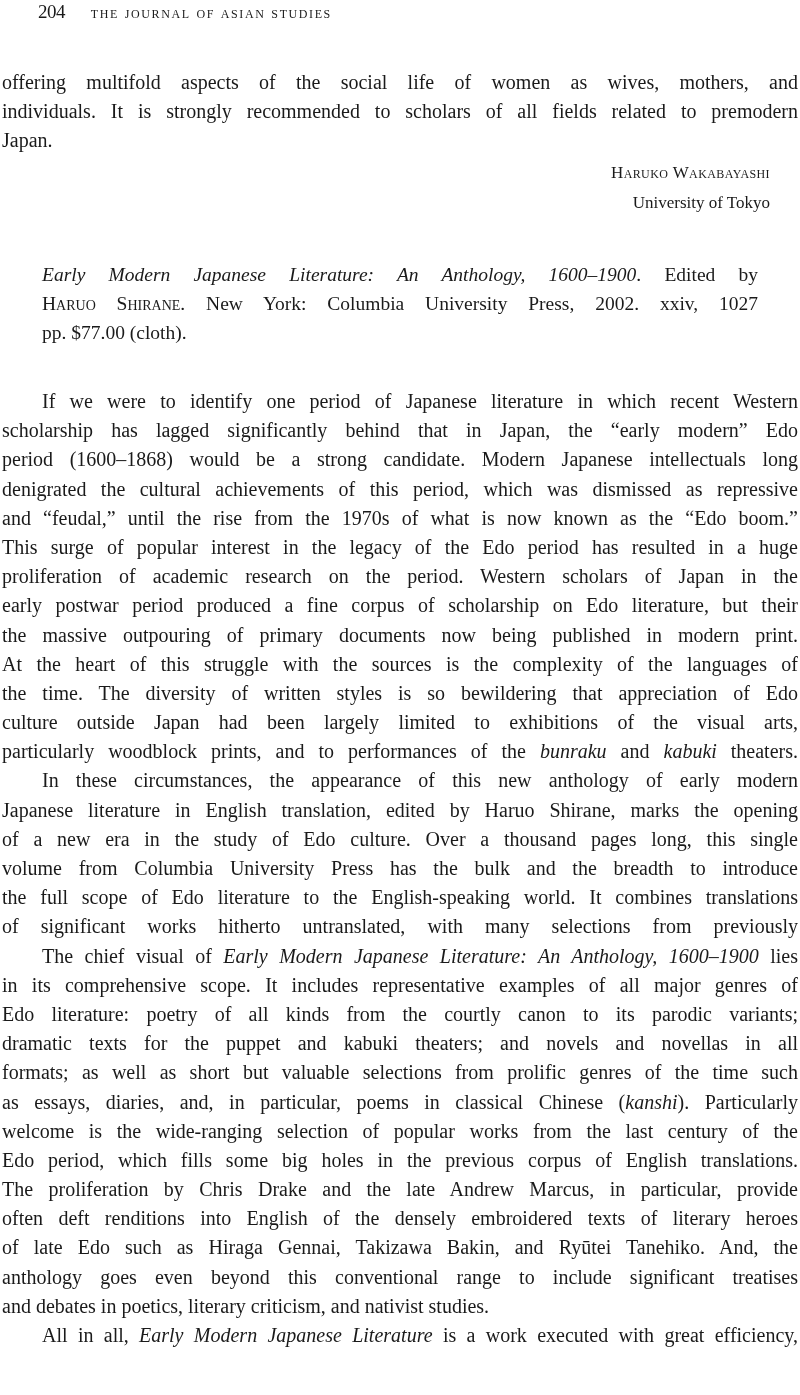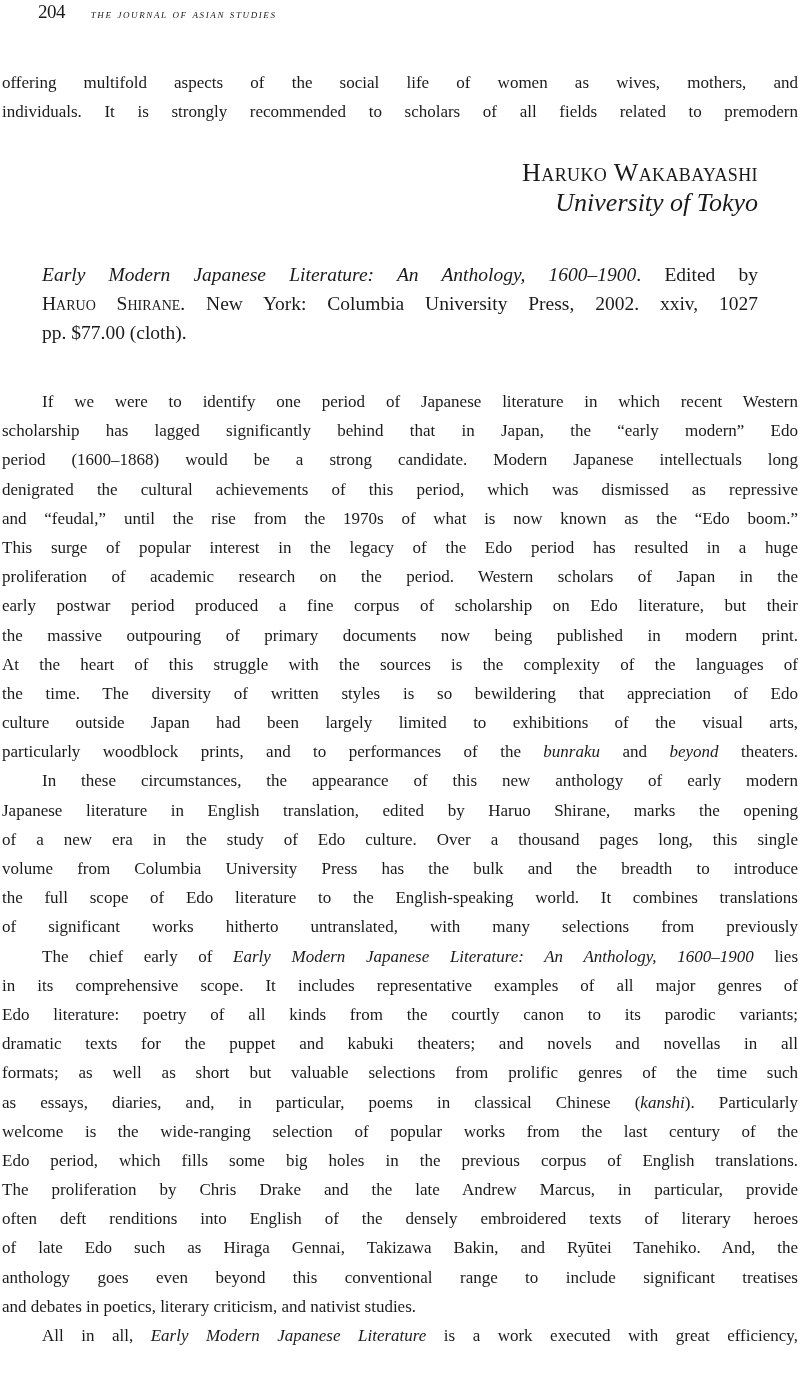--- a/index.html
+++ b/index.html
@@ -6,47 +6,48 @@
   body {
     width: 800px; height: 1395px; overflow: hidden; position: relative;
     font-family: "Liberation Serif", "DejaVu Serif", serif;
     color: #1a1a1a;
   }
   .header {
     position: absolute; left: 2px; top: 0px; height: 24px;
     font-size: 19px; line-height: 24px; white-space: nowrap;
   }
   .header .pgnum { display: inline-block; width: 48px; letter-spacing: -0.5px; margin-left: 36px; }
-  .header .journal { font-variant: small-caps; text-transform: lowercase; letter-spacing: 1.6px; font-size: 13px; font-style: italic; }
+  .header .journal { font-variant: small-caps; text-transform: lowercase; letter-spacing: 1.6px; font-size: 17px; }
   .text {
     position: absolute; left: 2px; width: 796px;
-    font-size: 17px; line-height: 29.2px;
+    font-size: 20px; line-height: 29.2px;
     text-align: justify; text-align-last: auto; font-family: Liberation Serif, serif;
   }
   .line { display: block; text-align: justify; text-align-last: justify; white-space: nowrap; height: 29.2px; }
   .line.last { text-align-last: left; }
   .sc { font-variant: small-caps; }
   .indent { padding-left: 40px; }
-  .sig { position: absolute; right: 42px; text-align: right; font-size: 26px; line-height: 30px; }
+  .sig { position: absolute; right: 30px; text-align: right; font-size: 17px; line-height: 30px; }
   .sig .name { font-variant: small-caps; letter-spacing: 0.4px; }
-  .sig .inst { font-style: italic; }
+  .sig .inst { }
   .cite { position: absolute; left: 42px; width: 716px; font-size: 19.5px; line-height: 29.2px; }
   em { font-style: italic; }
 </style>
 </head>
 <body>
 
 <div class="header">
   <span class="pgnum">204</span>
   <span class="journal">THE JOURNAL OF ASIAN STUDIES</span>
 </div>
 
 <div class="text" style="top:68px;">
   <span class="line">offering multifold aspects of the social life of women as wives, mothers, and</span>
   <span class="line">individuals. It is strongly recommended to scholars of all fields related to premodern</span>
+  <span class="line last">Japan.</span>
 </div>
 <div class="sig" style="top:158px;">
   <div class="name">Haruko Wakabayashi</div>
   <div class="inst">University of Tokyo</div>
 </div>
 
 <div class="cite" style="top:260px;">
   <span class="line"><em>Early Modern Japanese Literature: An Anthology, 1600–1900</em><span>. Edited by</span></span>
   <span class="line"><span class="sc">Haruo Shirane</span><span>. New York: Columbia University Press, 2002. xxiv, 1027</span></span>
   <span class="line last">pp. $77.00 (cloth).</span>
@@ -58,30 +59,30 @@
   <span class="line">period (1600–1868) would be a strong candidate. Modern Japanese intellectuals long</span>
   <span class="line">denigrated the cultural achievements of this period, which was dismissed as repressive</span>
   <span class="line">and “feudal,” until the rise from the 1970s of what is now known as the “Edo boom.”</span>
   <span class="line">This surge of popular interest in the legacy of the Edo period has resulted in a huge</span>
   <span class="line">proliferation of academic research on the period. Western scholars of Japan in the</span>
   <span class="line">early postwar period produced a fine corpus of scholarship on Edo literature, but their</span>
   <span class="line">the massive outpouring of primary documents now being published in modern print.</span>
   <span class="line">At the heart of this struggle with the sources is the complexity of the languages of</span>
   <span class="line">the time. The diversity of written styles is so bewildering that appreciation of Edo</span>
   <span class="line">culture outside Japan had been largely limited to exhibitions of the visual arts,</span>
-  <span class="line"><span>particularly woodblock prints, and to performances of the </span><em>bunraku</em><span> and </span><em>beyond</em><span> theaters.</span></span>
+  <span class="line"><span>particularly woodblock prints, and to performances of the </span><em>bunraku</em><span> and </span><em>kabuki</em><span> theaters.</span></span>
 
   <span class="line indent">In these circumstances, the appearance of this new anthology of early modern</span>
   <span class="line">Japanese literature in English translation, edited by Haruo Shirane, marks the opening</span>
   <span class="line">of a new era in the study of Edo culture. Over a thousand pages long, this single</span>
   <span class="line">volume from Columbia University Press has the bulk and the breadth to introduce</span>
   <span class="line">the full scope of Edo literature to the English-speaking world. It combines translations</span>
   <span class="line">of significant works hitherto untranslated, with many selections from previously</span>
 
-  <span class="line indent"><span>The chief early of </span><em>Early Modern Japanese Literature: An Anthology, 1600–1900</em><span> lies</span></span>
+  <span class="line indent"><span>The chief visual of </span><em>Early Modern Japanese Literature: An Anthology, 1600–1900</em><span> lies</span></span>
   <span class="line">in its comprehensive scope. It includes representative examples of all major genres of</span>
   <span class="line">Edo literature: poetry of all kinds from the courtly canon to its parodic variants;</span>
   <span class="line">dramatic texts for the puppet and kabuki theaters; and novels and novellas in all</span>
   <span class="line">formats; as well as short but valuable selections from prolific genres of the time such</span>
   <span class="line"><span>as essays, diaries, and, in particular, poems in classical Chinese (</span><em>kanshi</em><span>). Particularly</span></span>
   <span class="line">welcome is the wide-ranging selection of popular works from the last century of the</span>
   <span class="line">Edo period, which fills some big holes in the previous corpus of English translations.</span>
   <span class="line">The proliferation by Chris Drake and the late Andrew Marcus, in particular, provide</span>
   <span class="line">often deft renditions into English of the densely embroidered texts of literary heroes</span>
   <span class="line">of late Edo such as Hiraga Gennai, Takizawa Bakin, and Ryūtei Tanehiko. And, the</span>

